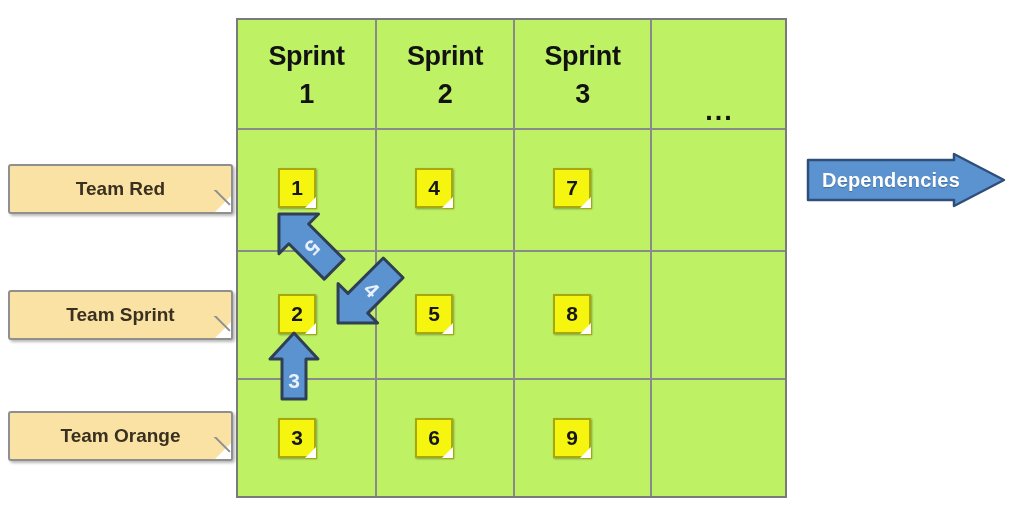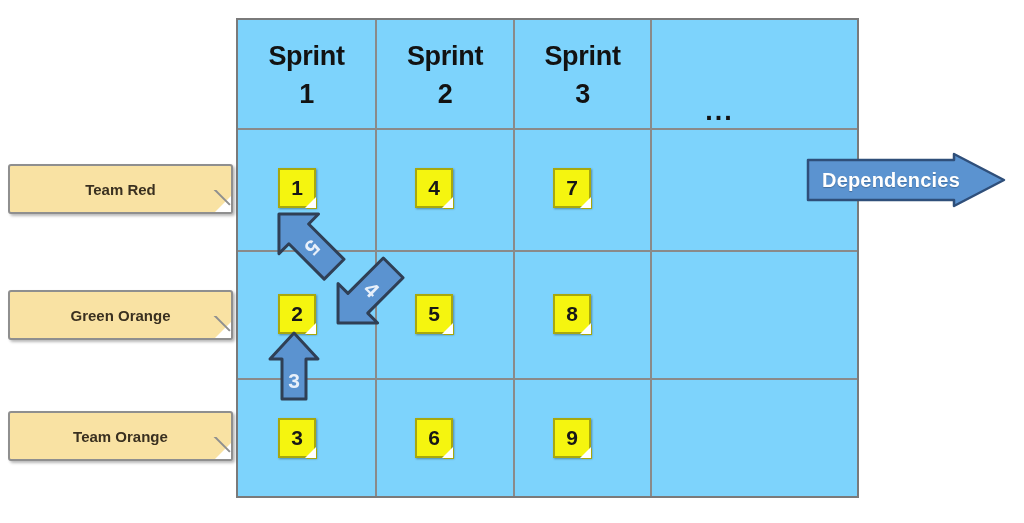--- a/index.html
+++ b/index.html
@@ -22,25 +22,25 @@
     inset: 0;
     width: 1024px;
     height: 523px;
   }
 
   
   .grid {
     position: absolute;
     left: 236px;
     top: 18px;
-    width: 623px;
+    width: 551px;
     height: 480px;
     border: 2px solid #7a7a7a;
     box-sizing: border-box;
-    background: #7dd3fc;
+    background: #bef264;
   }
   .grid-vline {
     position: absolute;
     top: 0;
     bottom: 0;
     width: 2px;
     background: #8a8a8a;
   }
   .grid-hline {
     position: absolute;
@@ -120,21 +120,21 @@
     height: 50px;
     background: #f9e2a3;
     border: 2px solid #8f8f8f;
     border-radius: 3px;
     box-sizing: border-box;
     display: flex;
     align-items: center;
     justify-content: center;
     color: #3a3020;
     font-weight: bold;
-    font-size: 15px;
+    font-size: 19px;
     box-shadow: 2px 2px 3px rgba(0,0,0,0.28);
     z-index: 3;
   }
   .team-band .fold {
     position: absolute;
     right: 0;
     bottom: 0;
     width: 0;
     height: 0;
     border-left: 16px solid transparent;
@@ -207,21 +207,21 @@
 <body>
 
 <div id="canvas">
 
   <div class="team-band" style="top:164px;">
     <span>Team Red</span>
     <span class="fold"></span>
     <span class="fold-edge"></span>
   </div>
   <div class="team-band" style="top:290px;">
-    <span>Green Orange</span>
+    <span>Team Sprint</span>
     <span class="fold"></span>
     <span class="fold-edge"></span>
   </div>
   <div class="team-band" style="top:411px;">
     <span>Team Orange</span>
     <span class="fold"></span>
     <span class="fold-edge"></span>
   </div>
 
   <div class="grid">

